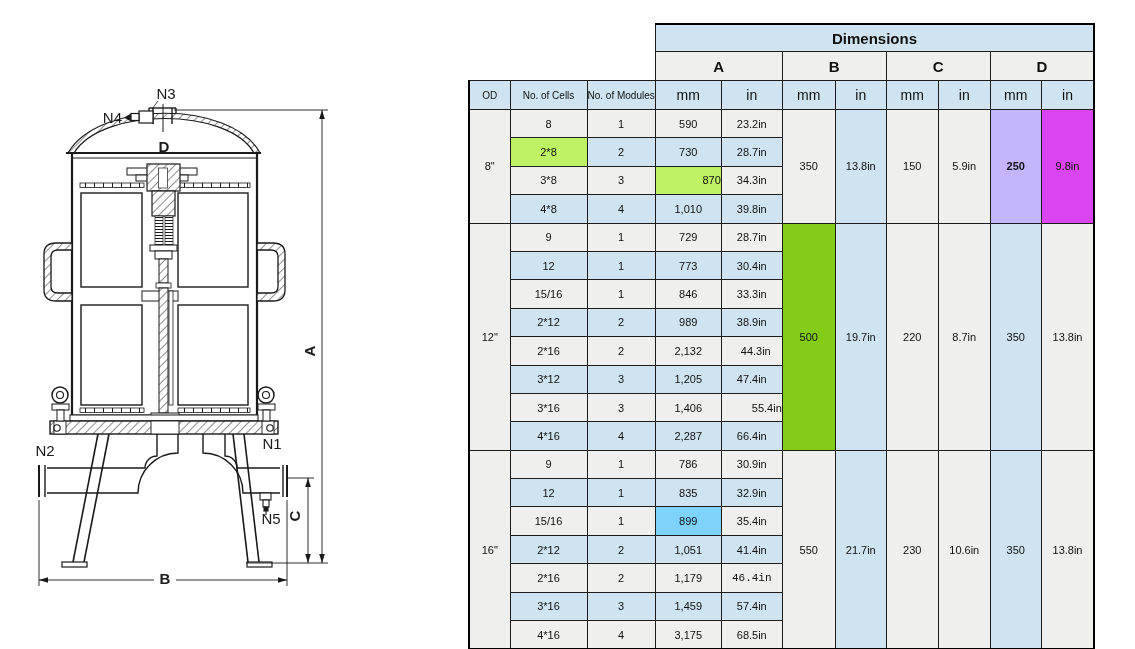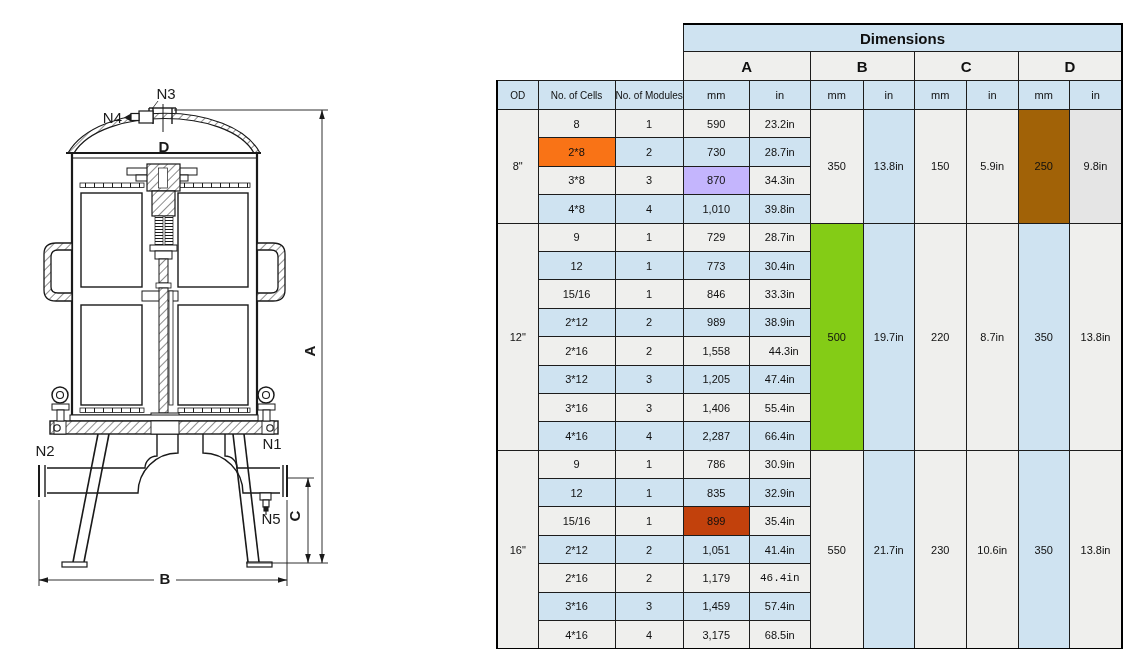--- a/index.html
+++ b/index.html
@@ -1,27 +1,27 @@
 <!DOCTYPE html>
 <html><head>
 <meta charset="utf-8">
 <style>
   html,body{margin:0;padding:0;background:#ffffff;}
   body{width:1135px;height:649px;position:relative;overflow:hidden;
        font-family:"Liberation Sans",sans-serif;color:#111;}
   #drawing{position:absolute;left:0;top:0;}
-  #tablewrap{position:absolute;left:496px;top:23px;}
+  #tablewrap{position:absolute;left:468px;top:23px;}
   table{border-collapse:collapse;table-layout:fixed;}
   td{border:1px solid #1c1c1c;text-align:center;vertical-align:middle;
      padding:0;overflow:hidden;white-space:nowrap;color:#101010;}
   td.corner{border:none;background:#ffffff;}
   td.title{font-weight:bold;font-size:15px;height:26px;
            border-top:2px solid #000;border-right:2px solid #000;}
   td.dimhead{font-weight:bold;font-size:15px;height:28px;}
-  td.unit{font-size:11px;height:28px;}
+  td.unit{font-size:14px;height:28px;}
   td.lh{font-size:10px;height:28px;}
   tbody td{font-size:11px;height:27.4px;}
   .colL{border-left:2px solid #000;}
   .colR{border-right:2px solid #000;}
   .rowB{border-bottom:2px solid #000;}
   svg text{fill:#1a1a1a;}
 </style>
 </head>
 <body>
 
@@ -234,33 +234,33 @@
         <tr>
           <td class="colL" rowspan="4" style="background: rgb(239, 239, 237);">8"</td>
           <td class="" style="background: rgb(239, 239, 237);">8</td>
           <td class="" style="background: rgb(239, 239, 237);">1</td>
           <td class="" style="background: rgb(239, 239, 237);">590</td>
           <td class="" style="background: rgb(239, 239, 237);">23.2in</td>
           <td class="" rowspan="4" style="background: rgb(239, 239, 237);">350</td>
           <td class="" rowspan="4" style="background: rgb(207, 227, 241);">13.8in</td>
           <td class="" rowspan="4" style="background: rgb(239, 239, 237);">150</td>
           <td class="" rowspan="4" style="background: rgb(239, 239, 237);">5.9in</td>
-          <td class="" rowspan="4" style="background: #a16207;">250</td>
-          <td class="colR" rowspan="4" style="background: #e5e5e5;">9.8in</td>
-        </tr>
-        <tr>
-          <td class="" style="background: #f97316;">2*8</td>
+          <td class="" rowspan="4" style="background: #c4b5fd; font-weight: bold;">250</td>
+          <td class="colR" rowspan="4" style="background: #d946ef;">9.8in</td>
+        </tr>
+        <tr>
+          <td class="" style="background: #bef264;">2*8</td>
           <td class="" style="background: rgb(207, 227, 241);">2</td>
           <td class="" style="background: rgb(207, 227, 241);">730</td>
           <td class="" style="background: rgb(207, 227, 241);">28.7in</td>
         </tr>
         <tr>
           <td class="" style="background: rgb(239, 239, 237);">3*8</td>
           <td class="" style="background: rgb(239, 239, 237);">3</td>
-          <td class="" style="background: #c4b5fd;">870</td>
+          <td class="" style="background: #bef264; text-align: right;">870</td>
           <td class="" style="background: rgb(239, 239, 237);">34.3in</td>
         </tr>
         <tr>
           <td class="" style="background: rgb(207, 227, 241);">4*8</td>
           <td class="" style="background: rgb(207, 227, 241);">4</td>
           <td class="" style="background: rgb(207, 227, 241);">1,010</td>
           <td class="" style="background: rgb(207, 227, 241);">39.8in</td>
         </tr>
         <tr>
           <td class="colL" rowspan="8" style="background: rgb(239, 239, 237);">12"</td>
@@ -289,34 +289,34 @@
         </tr>
         <tr>
           <td class="" style="background: rgb(207, 227, 241);">2*12</td>
           <td class="" style="background: rgb(207, 227, 241);">2</td>
           <td class="" style="background: rgb(207, 227, 241);">989</td>
           <td class="" style="background: rgb(207, 227, 241);">38.9in</td>
         </tr>
         <tr>
           <td class="" style="background: rgb(239, 239, 237);">2*16</td>
           <td class="" style="background: rgb(239, 239, 237);">2</td>
-          <td class="" style="background: rgb(239, 239, 237);">1,558</td>
+          <td class="" style="background: rgb(239, 239, 237);">2,132</td>
           <td class="" style="background: rgb(239, 239, 237); padding-left: 8px;">44.3in</td>
         </tr>
         <tr>
           <td class="" style="background: rgb(207, 227, 241);">3*12</td>
           <td class="" style="background: rgb(207, 227, 241);">3</td>
           <td class="" style="background: rgb(207, 227, 241);">1,205</td>
           <td class="" style="background: rgb(207, 227, 241);">47.4in</td>
         </tr>
         <tr>
           <td class="" style="background: rgb(239, 239, 237);">3*16</td>
           <td class="" style="background: rgb(239, 239, 237);">3</td>
           <td class="" style="background: rgb(239, 239, 237);">1,406</td>
-          <td class="" style="background: rgb(239, 239, 237);">55.4in</td>
+          <td class="" style="background: rgb(239, 239, 237); text-align: right;">55.4in</td>
         </tr>
         <tr>
           <td class="" style="background: rgb(207, 227, 241);">4*16</td>
           <td class="" style="background: rgb(207, 227, 241);">4</td>
           <td class="" style="background: rgb(207, 227, 241);">2,287</td>
           <td class="" style="background: rgb(207, 227, 241);">66.4in</td>
         </tr>
         <tr>
           <td class="colL rowB" rowspan="7" style="background: rgb(239, 239, 237);">16"</td>
           <td class="" style="background: rgb(239, 239, 237);">9</td>
@@ -332,21 +332,21 @@
         </tr>
         <tr>
           <td class="" style="background: rgb(207, 227, 241);">12</td>
           <td class="" style="background: rgb(207, 227, 241);">1</td>
           <td class="" style="background: rgb(207, 227, 241);">835</td>
           <td class="" style="background: rgb(207, 227, 241);">32.9in</td>
         </tr>
         <tr>
           <td class="" style="background: rgb(239, 239, 237);">15/16</td>
           <td class="" style="background: rgb(239, 239, 237);">1</td>
-          <td class="" style="background: #c2410c;">899</td>
+          <td class="" style="background: #7dd3fc;">899</td>
           <td class="" style="background: rgb(239, 239, 237);">35.4in</td>
         </tr>
         <tr>
           <td class="" style="background: rgb(207, 227, 241);">2*12</td>
           <td class="" style="background: rgb(207, 227, 241);">2</td>
           <td class="" style="background: rgb(207, 227, 241);">1,051</td>
           <td class="" style="background: rgb(207, 227, 241);">41.4in</td>
         </tr>
         <tr>
           <td class="" style="background: rgb(239, 239, 237);">2*16</td>

